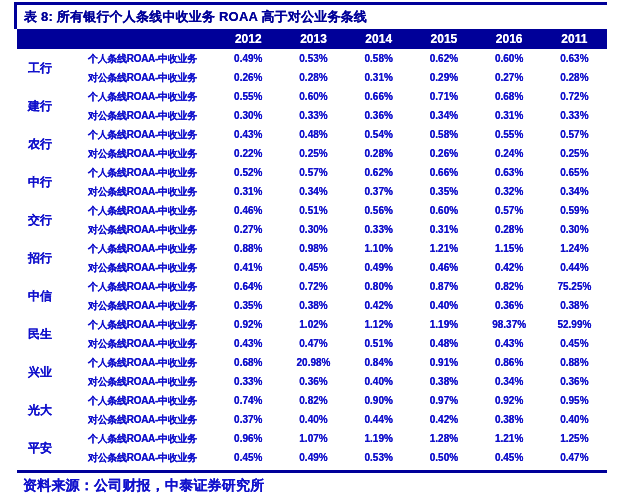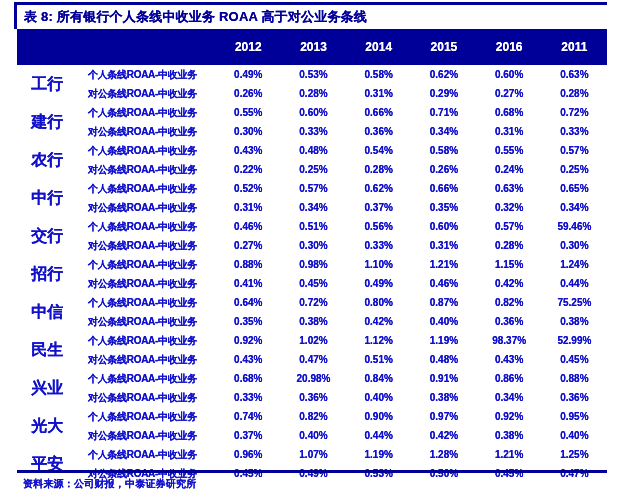--- a/index.html
+++ b/index.html
@@ -29,40 +29,40 @@
   table.data{
     position:absolute;left:17px;top:29px;width:590px;
     border-collapse:collapse;table-layout:fixed;
   }
   table.data col.c-bank{width:46px;}
   table.data col.c-label{width:152px;}
   table.data col.c-year{width:65px;}
   thead th{
     background:var(--navy);color:#ffffff;
     font-size:12px;font-weight:bold;
-    height:36px;padding:0;text-align:center;
+    height:20px;padding:0;text-align:center;
     text-shadow:0 0 .4px currentColor;
   }
   tbody td{
     height:19px;padding:0;
     color:var(--blue);font-size:10px;font-weight:bold;
     text-shadow:0 0 .6px currentColor;
     white-space:nowrap;overflow:hidden;
   }
-  td.bank{text-align:right;vertical-align:middle;font-size:16px;}
+  td.bank{text-align:center;vertical-align:middle;font-size:12px;}
   td.rlabel{text-align:center;padding-left:6px;letter-spacing:-0.3px;}
   td.val{text-align:center;}
 
   .bottom-rule{
     position:absolute;left:17px;top:470px;width:590px;height:3px;
     background:var(--navy);
   }
   .source-note{
     position:absolute;left:23px;top:477px;
-    color:var(--blue);font-size:10px;font-weight:bold;
+    color:var(--blue);font-size:14px;font-weight:bold;
     text-shadow:0 0 .5px currentColor;
     letter-spacing:0.2px;
   }
 </style>
 </head>
 <body style="--navy: #000099; --blue: #1111cc; background: rgb(255, 255, 255);">
 
 <div class="page">
 
   <div class="title-wrap">
@@ -170,21 +170,21 @@
           <td class="val">0.34%</td>
         </tr>
         <tr>
           <td class="bank" rowspan="2">交行</td>
           <td class="rlabel">个人条线ROAA-中收业务</td>
           <td class="val">0.46%</td>
           <td class="val">0.51%</td>
           <td class="val">0.56%</td>
           <td class="val">0.60%</td>
           <td class="val">0.57%</td>
-          <td class="val">59.46%</td>
+          <td class="val">0.59%</td>
         </tr>
         <tr>
           <td class="rlabel">对公条线ROAA-中收业务</td>
           <td class="val">0.27%</td>
           <td class="val">0.30%</td>
           <td class="val">0.33%</td>
           <td class="val">0.31%</td>
           <td class="val">0.28%</td>
           <td class="val">0.30%</td>
         </tr>

